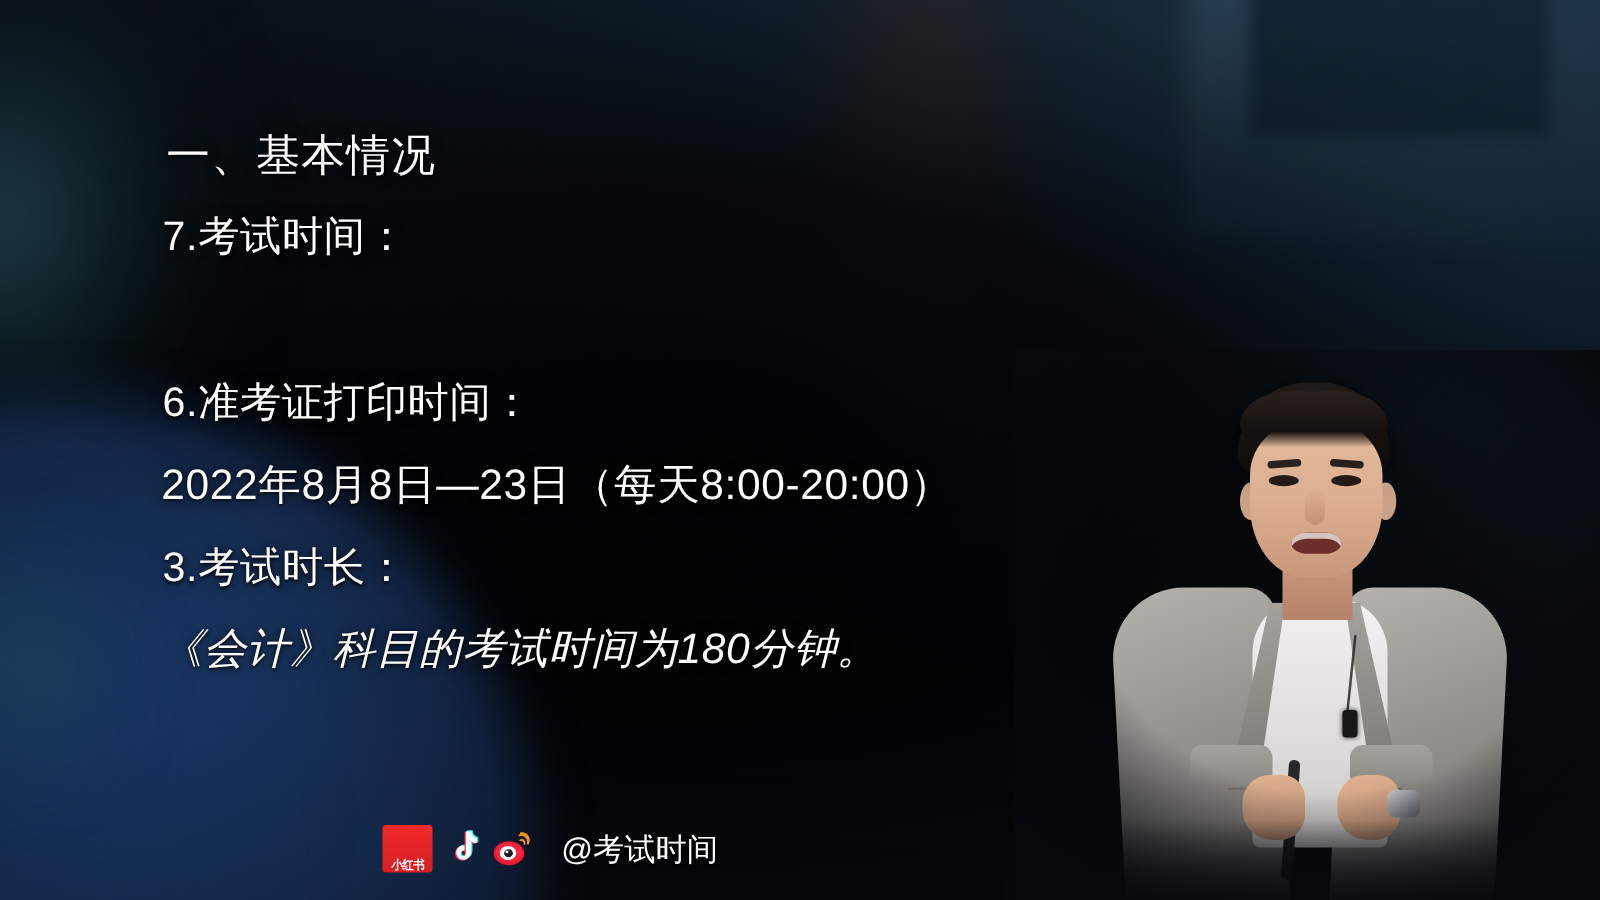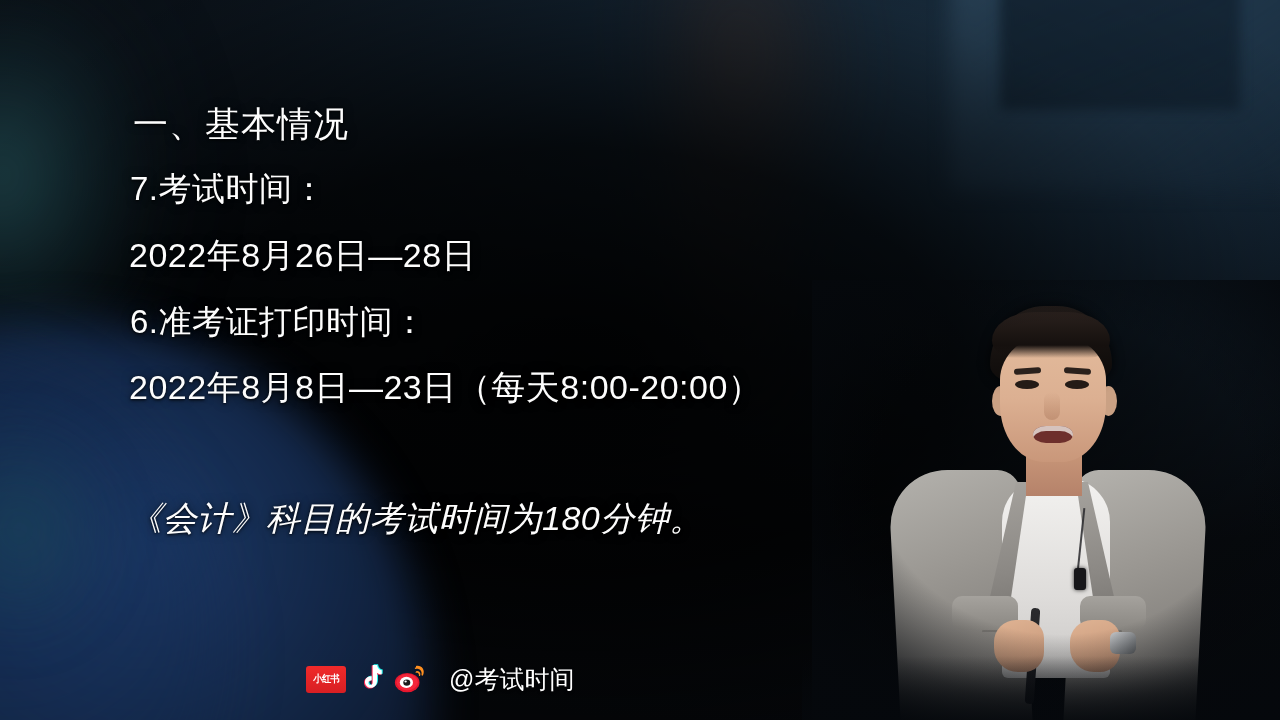--- a/index.html
+++ b/index.html
@@ -216,24 +216,24 @@
   
   .watermark {
     position:absolute; left:306px; top:659px;
     display:flex; align-items:center; gap:9px;
     height:40px;
   }
   .ico { position:relative; flex:0 0 auto; }
 
   
   .ico-xhs {
-    width:40px; height:27px;
+    width:40px; height:38px;
     background:linear-gradient(180deg,#f02a2a 0%,#d81f23 100%);
     border-radius:3px;
-    display:flex; align-items:center; justify-content:center;
+    display:flex; align-items:flex-end; justify-content:center;
   }
   .ico-xhs span {
     color:#fff; font-size:10px; font-weight:700; line-height:1;
     letter-spacing:-0.5px;
     font-family:"DejaVu Sans","Liberation Sans",sans-serif;
     transform:scaleX(0.92);
   }
 
   
   .ico-dy { width:30px; height:32px; }
@@ -290,23 +290,23 @@
     <div class="pr-hand-l"></div>
     <div class="pr-hand-r"></div>
     <div class="pr-watch"></div>
     <div class="pr-blend"></div>
     <div class="pr-bottomfade"></div>
   </div>
 
   <div class="slide-text">
     <div class="line line-heading">一、基本情况</div>
     <div class="line line-1">7.考试时间：</div>
-    <div class="line line-2">2022年8月26日—28日</div>
     <div class="line line-3">6.准考证打印时间：</div>
     <div class="line line-4">2022年8月8日—23日（每天8:00-20:00）</div>
+    <div class="line line-5">3.考试时长：</div>
     <div class="line line-6">《会计》科目的考试时间为180分钟。</div>
   </div>
 
   <div class="watermark">
 
     <div class="ico ico-xhs">
       <span>小红书</span>
     </div>
 
     <div class="ico ico-dy">

